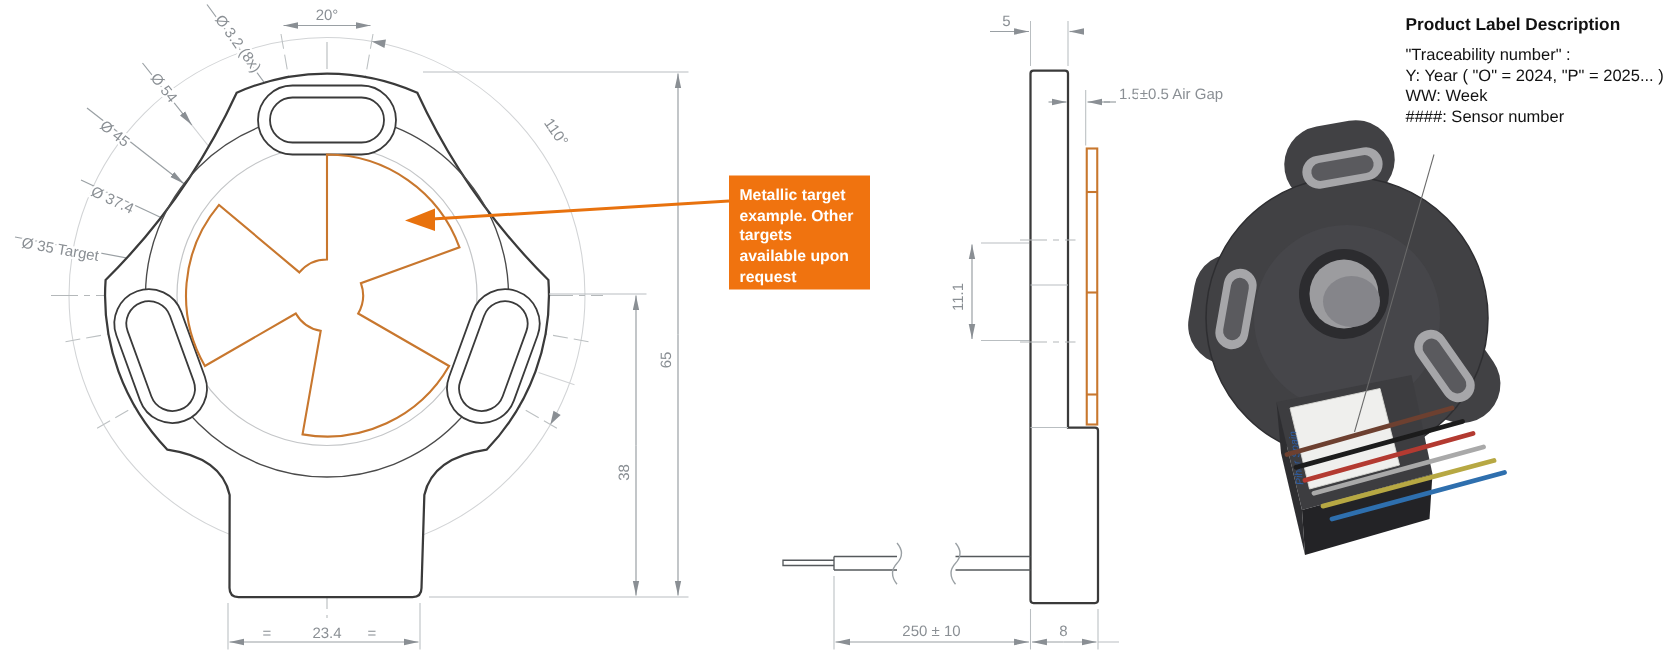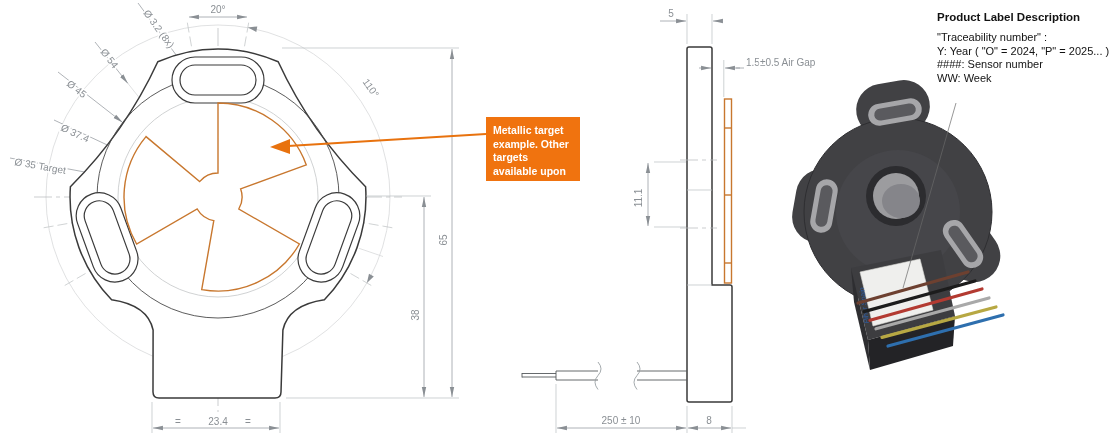--- a/index.html
+++ b/index.html
@@ -1,19 +1,19 @@
 <!DOCTYPE html>
 <html><head>
 <meta charset="utf-8">
 <style>
   html,body{margin:0;padding:0;background:#fff;}
   .canvas{position:relative;width:1113px;height:447px;background:#fff;
           font-family:"Liberation Sans",sans-serif;overflow:hidden;}
   .canvas svg{position:absolute;left:0;top:0;}
-  .callout{position:absolute;left:486px;top:117px;width:94px;height:64px;
+  .callout{position:absolute;left:486px;top:117px;width:94px;height:76px;
            box-sizing:border-box;padding:7px 6px 6px 7px;color:#fff;
            font-weight:bold;font-size:10.5px;line-height:1.3;background:#F0730F;}
   .labelinfo{position:absolute;left:937px;top:11px;width:176px;color:#121212;
              font-size:11px;line-height:13.4px;}
   .labelinfo .t{font-weight:bold;font-size:11.5px;margin-bottom:7px;}
   .dimtxt{font-size:10px;fill:#8a8f94;paint-order:stroke;stroke:#ffffff;stroke-width:3px;}
   .thin  {stroke:#9aa0a4;stroke-width:0.8;fill:none;}
   .ext   {stroke:#b9bec1;stroke-width:0.7;fill:none;}
   .faint {stroke:#d2d4d6;stroke-width:0.7;fill:none;}
   .cdash {stroke:#b4b8ba;stroke-width:0.7;fill:none;stroke-dasharray:18 4 4 4;}
@@ -267,16 +267,16 @@
 </svg>
 
 <div class="callout" style="background: rgb(240, 115, 15);">
   <span>Metallic target example. Other targets available upon request</span>
 </div>
 
 <div class="labelinfo">
   <div class="t">Product Label Description</div>
   <div>"Traceability number" :</div>
   <div>Y: Year ( "O" = 2024, "P" = 2025... )</div>
+  <div>WW: Week</div>
   <div>####: Sensor number</div>
-  <div>WW: Week</div>
 </div>
 </div>
 
 </body></html>

